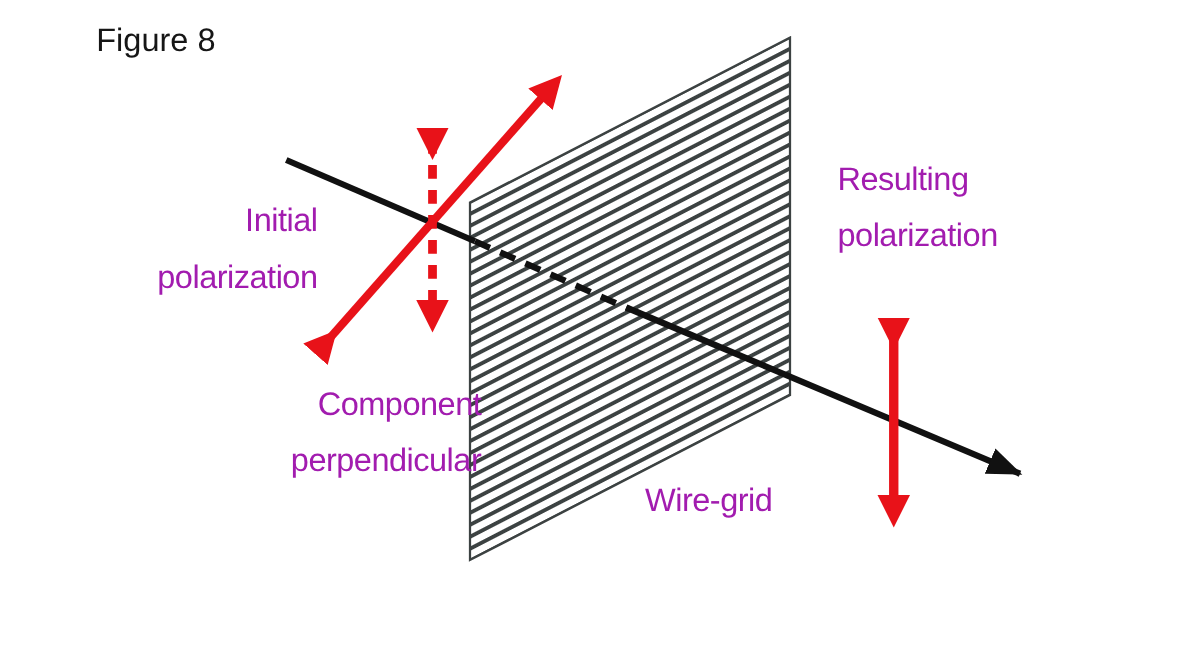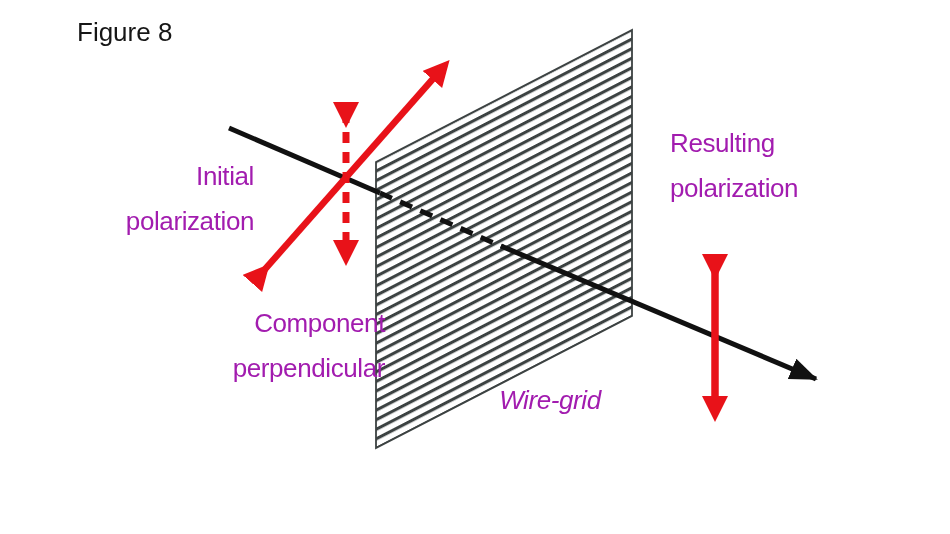--- a/index.html
+++ b/index.html
@@ -68,21 +68,21 @@
   <div class="lbl align-right" style="right:696px;top:154px;margin-left:28px;">
     <span class="ln">Initial</span>
     <span class="ln">polarization</span>
   </div>
 
   <div class="lbl align-right" style="right:565px;top:301px;margin-left:11px;">
     <span class="ln">Component</span>
     <span class="ln">perpendicular</span>
   </div>
 
-  <div class="lbl align-center" style="left:430px;top:378px;width:240px;font-style:italic;">
+  <div class="lbl align-center" style="left:447px;top:378px;width:240px;">
     <span class="ln">Wire-grid</span>
   </div>
 
   <div class="lbl" style="left:670px;top:121px;">
     <span class="ln">Resulting</span>
     <span class="ln">polarization</span>
   </div>
 
 </div>
 

